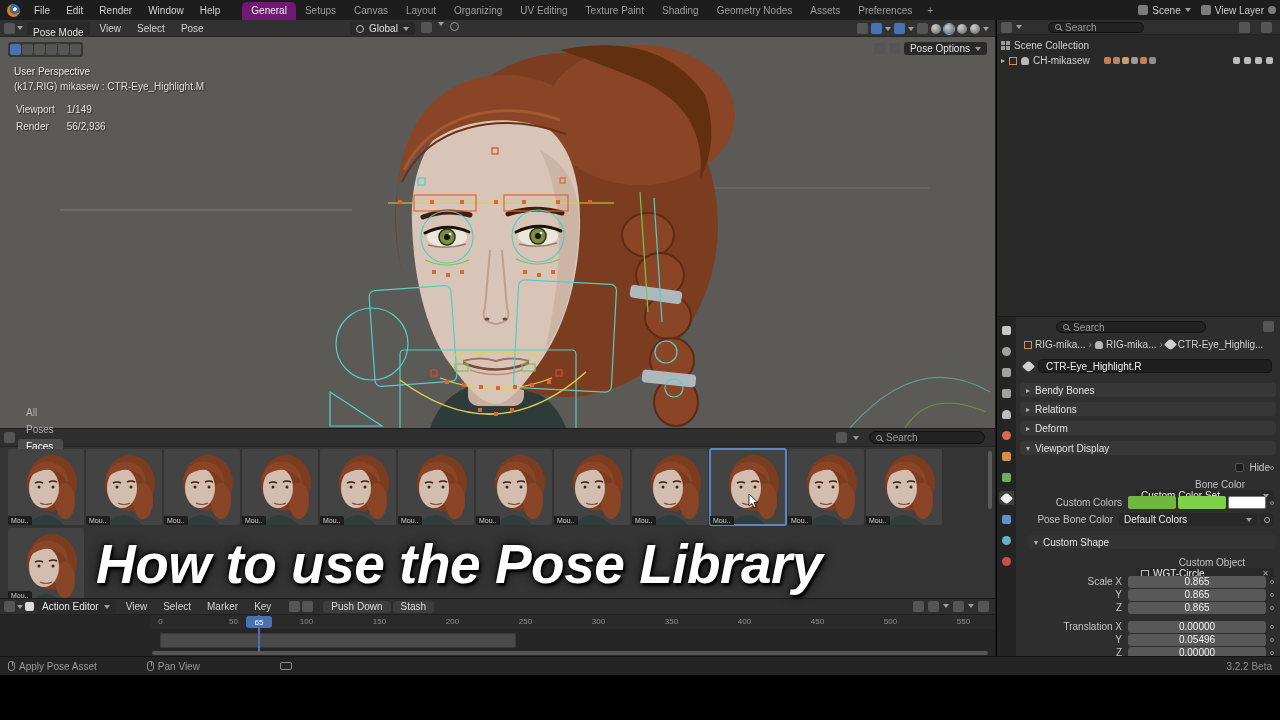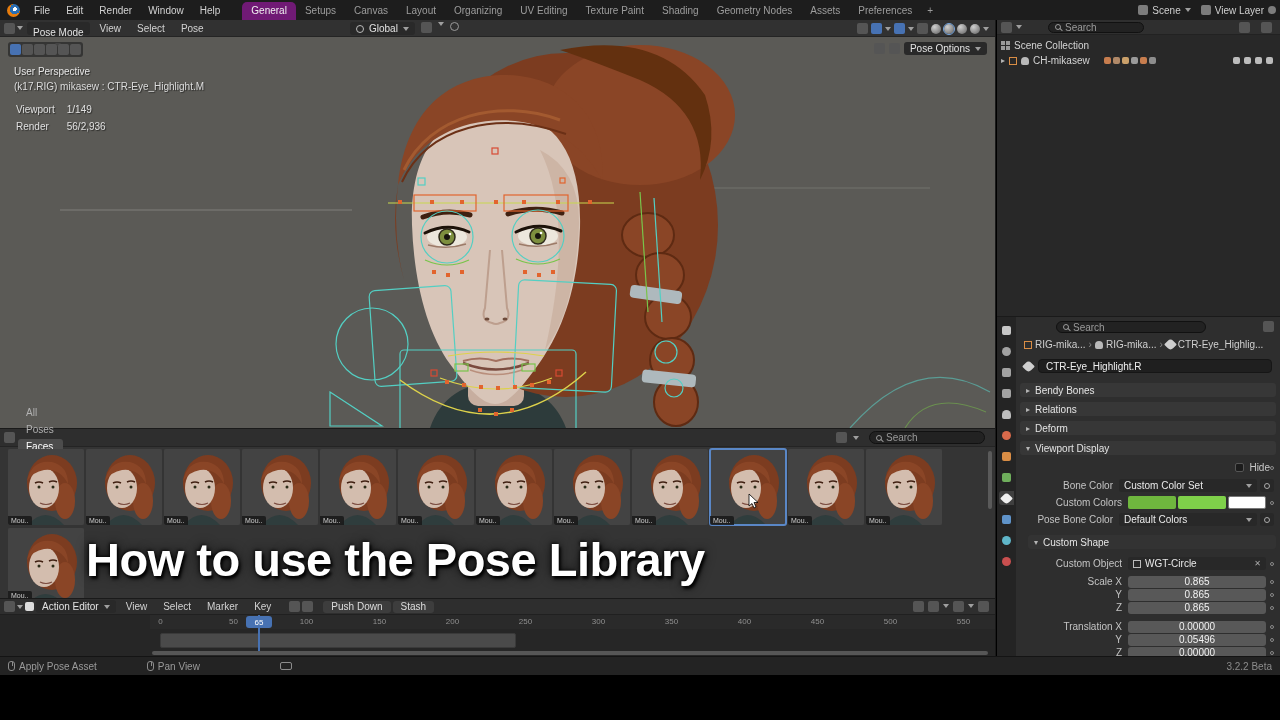--- a/index.html
+++ b/index.html
@@ -52,22 +52,22 @@
   #assets-search { position:absolute; right:10px; top:2px; width:116px; height:13px; }
   #assets-grid { position:absolute; left:8px; top:20px; display:flex; flex-wrap:wrap; gap:2px; width:940px; }
   .thumb { width:76px; height:76px; background:#424242; border-radius:2px; position:relative; overflow:hidden; }
   .thumb.selected { outline:2px solid #5a87c6; outline-offset:-1px; }
   .thumb .tlabel { position:absolute; left:0; bottom:0; background:#181818d9; color:#cfcfcf; font-size:7px; padding:1px 3px; border-radius:0 2px 0 0; }
   #thumb-row2 { position:absolute; left:8px; top:99px; }
   #asset-scroll { position:absolute; right:3px; top:22px; width:4px; height:58px; background:#5a5a5a; border-radius:2px; }
   #cursor { position:absolute; left:748px; top:64px; width:11px; height:16px; z-index:30; }
 
   
-  #title-overlay { left:86px; top:532px; z-index:40; font-size:47px; font-weight:bold; color:#ffffff; letter-spacing:-0.5px;
-                   text-shadow:2px 3px 3px rgba(0,0,0,.95), -1px -1px 3px rgba(0,0,0,.7), 0 0 12px rgba(0,0,0,.8); white-space:nowrap; }
+  #title-overlay { left:96px; top:532px; z-index:40; font-size:55px; font-weight:bold; color:#ffffff; letter-spacing:-0.5px;
+                   text-shadow:2px 3px 3px rgba(0,0,0,.95), -1px -1px 3px rgba(0,0,0,.7), 0 0 12px rgba(0,0,0,.8); white-space:nowrap;font-style:italic; }
 
   
   #dopesheet { left:0; top:598px; width:996px; height:58px; background:#262626; border-top:1px solid #1a1a1a; border-right:1px solid #1a1a1a; }
   #ds-header { position:absolute; left:0; top:0; width:100%; height:16px; background:#2e2e2e; border-bottom:1px solid #202020; display:flex; align-items:center; gap:2px; padding:0 4px; }
   .ds-btn { background:#3d3d3d; border-radius:3px; height:12px; display:flex; align-items:center; padding:0 8px; color:#ddd; }
   #ds-right-icons { position:absolute; right:6px; top:2px; display:flex; gap:4px; }
   #tl-left { position:absolute; left:0; top:16px; width:150px; height:36px; background:#2b2b2b; border-right:1px solid #1f1f1f; }
   #tl-ruler { position:absolute; left:150px; top:16px; right:0; height:14px; background:#2a2a2a; }
   #ruler-ticks { position:absolute; left:-26px; top:2px; display:flex; }
   .tick { width:73px; text-align:center; color:#8f8f8f; font-size:8px; }
@@ -766,21 +766,21 @@
         <span>Viewport Display</span>
       </div>
 
       <div class="prow" style="top:144px;">
         <span class="plabel"></span>
         <span class="checkbox"></span>
         <span style="margin-left:5px;color:#c9c9c9;">Hide</span>
         <span class="decor" style="margin-left:auto;"></span>
       </div>
 
-      <div class="prow" style="top:162px;">
+      <div class="prow" style="top:162px;flex-direction:column;">
         <span class="plabel">Bone Color</span>
         <div class="pfield">
           <span>Custom Color Set</span>
           <span class="chev"></span>
         </div>
         <span class="sq-btn">
             <span style="width:6px;height:6px;border:1px solid #aaa;border-radius:50%;"></span>
           </span>
       </div>
 
@@ -801,21 +801,21 @@
         <span class="sq-btn">
             <span style="width:6px;height:6px;border:1px solid #aaa;border-radius:50%;"></span>
           </span>
       </div>
 
       <div class="panel-hdr" style="top:218px;left:12px;background:#333;">
         <span class="arrow">▾</span>
         <span>Custom Shape</span>
       </div>
 
-      <div class="prow" style="top:240px;">
+      <div class="prow" style="top:240px;flex-direction:column;">
         <span class="plabel">Custom Object</span>
         <div class="pfield">
           <span class="cube-ic" style="border-color:#bbb;"></span>
           <span>WGT-Circle</span>
           <span class="x-glyph">✕</span>
         </div>
         <span class="decor"></span>
       </div>
 
       <div id="sliders">

